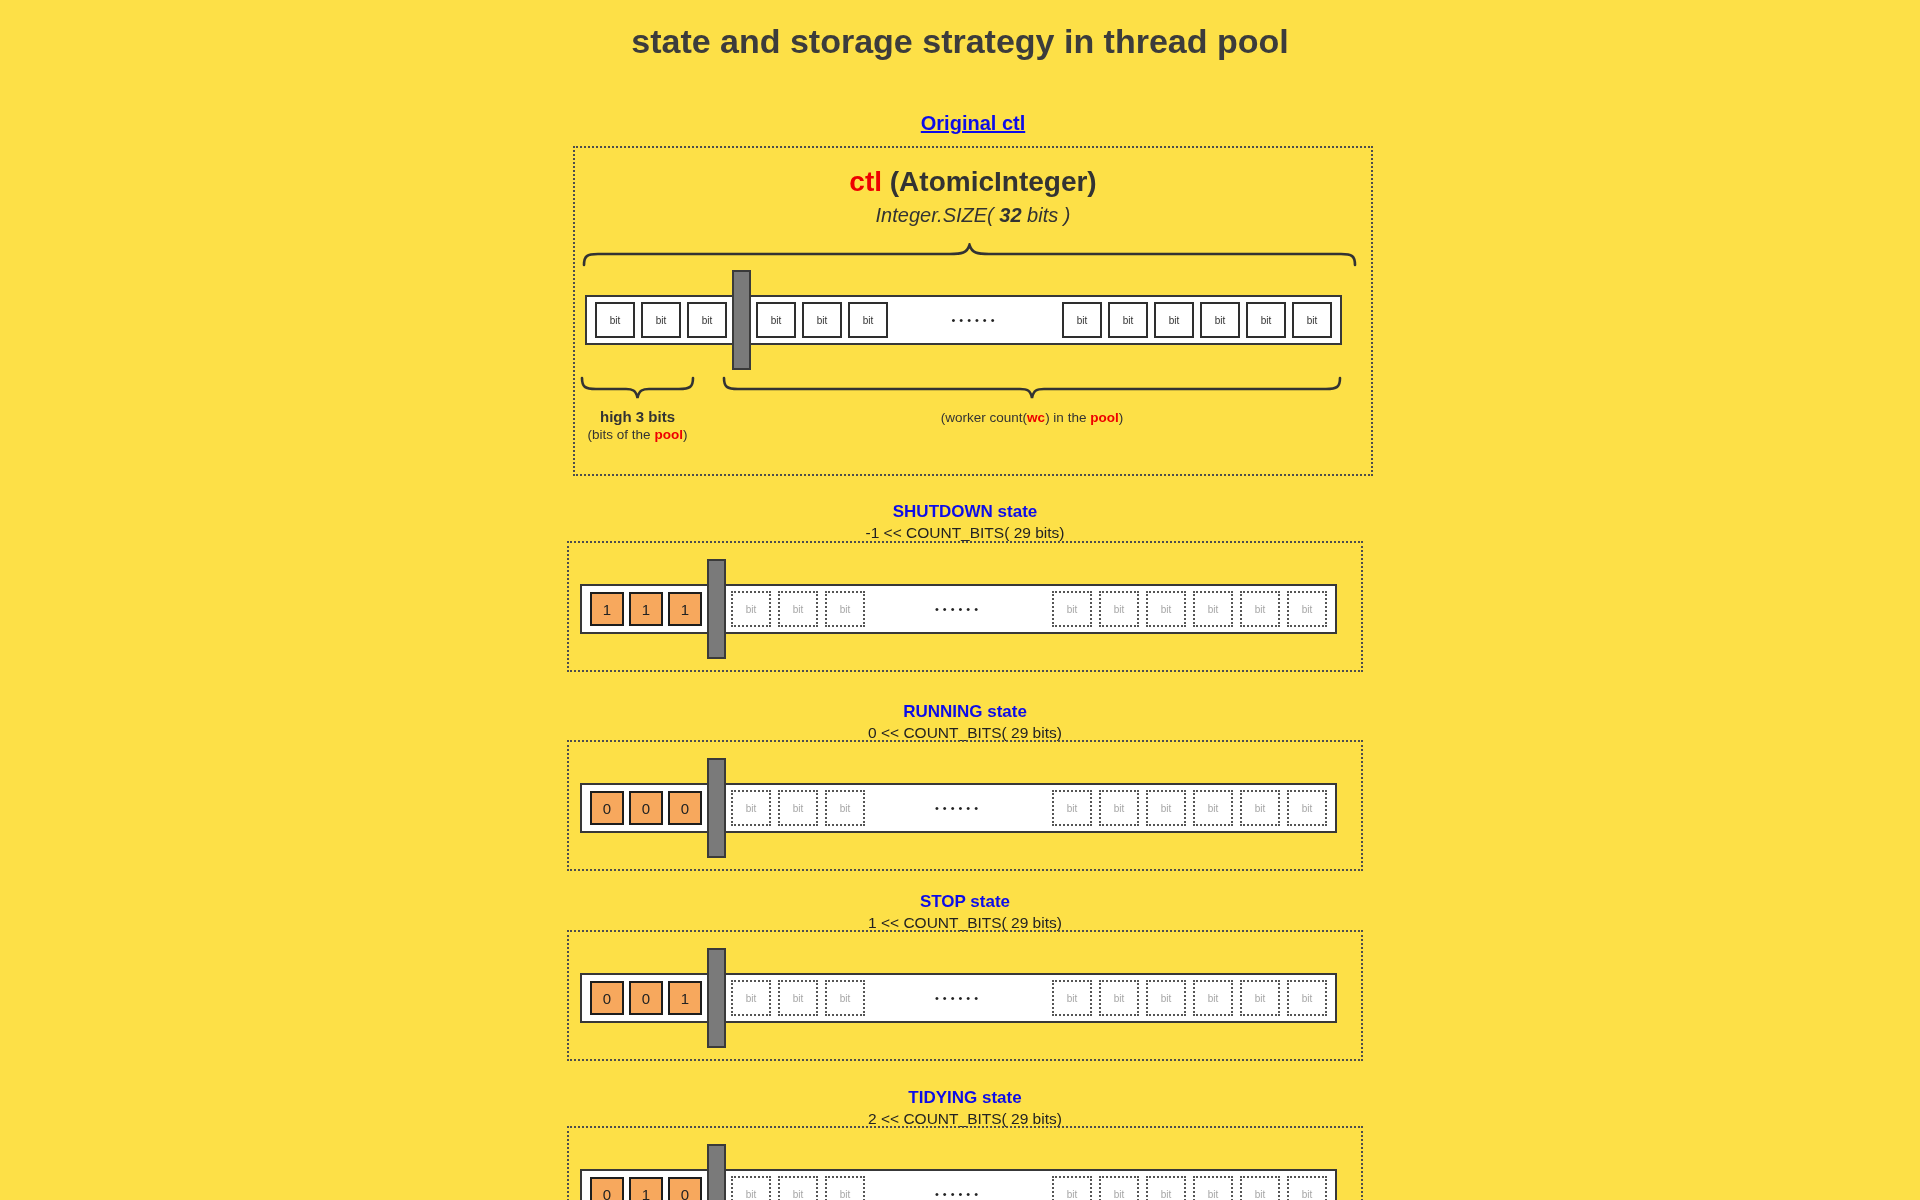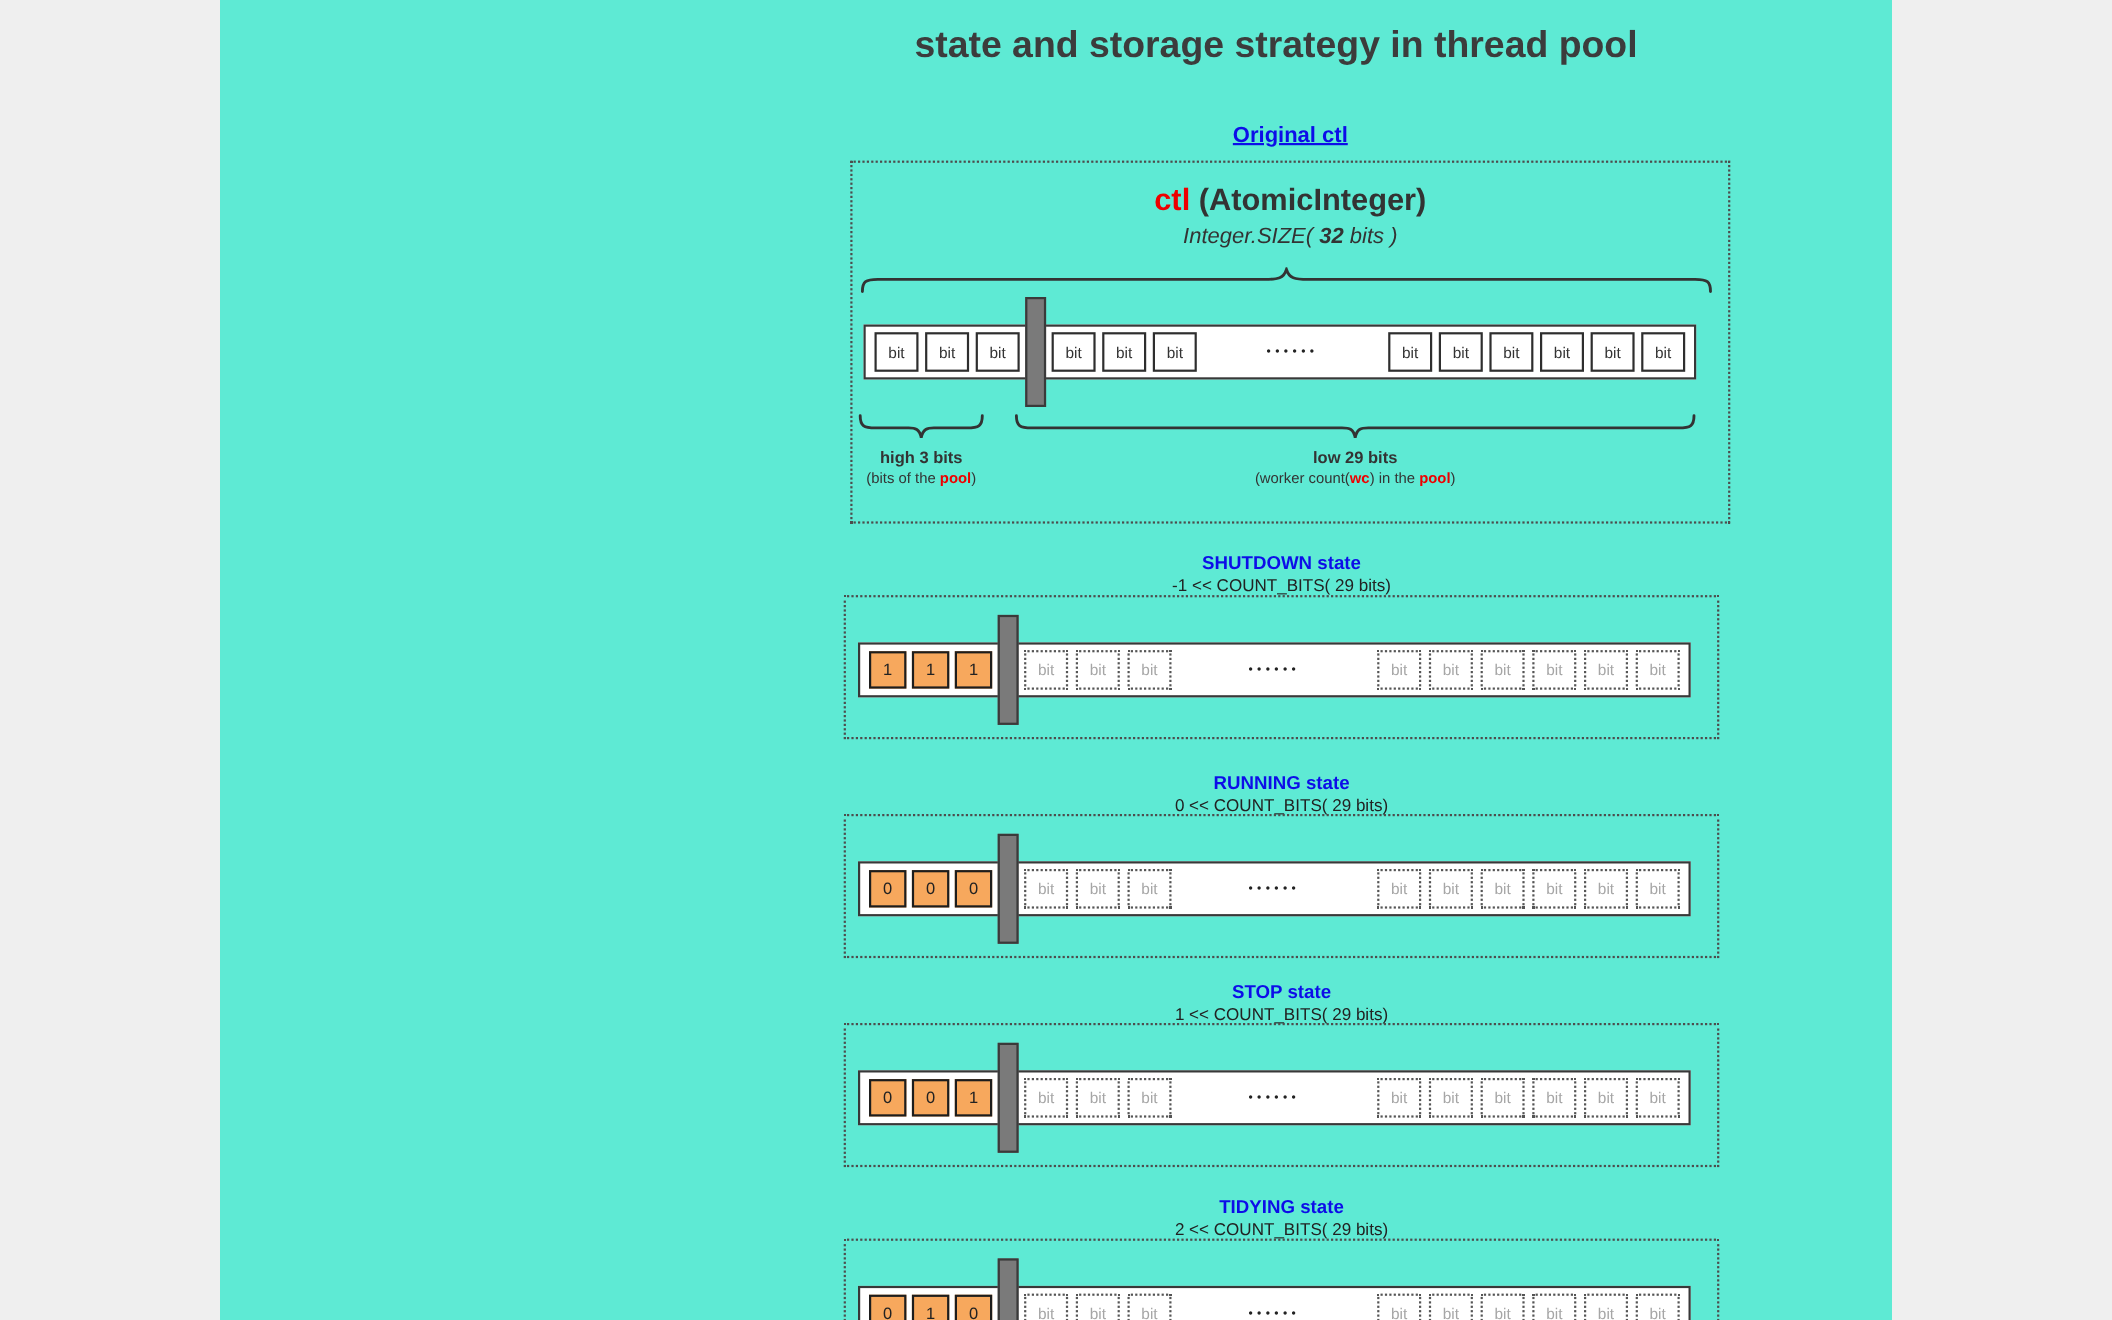--- a/index.html
+++ b/index.html
@@ -1,16 +1,16 @@
 <!DOCTYPE html>
 <html style="--blue: #0d0de8; --red: #ee0000; --orange: #f7a85d;"><head>
 <meta charset="utf-8">
 <style>
   html,body{margin:0;padding:0;background:#efefef;font-family:"Liberation Sans","DejaVu Sans",sans-serif;}
-  .screen{position:relative;width:1520px;height:1200px;overflow:hidden;background:#5eead4;margin:0 auto;}
+  .screen{position:relative;width:1920px;height:1200px;overflow:hidden;background:#fde047;margin:0 auto;}
 
   .page-title{position:absolute;top:22px;left:0;width:1920px;text-align:center;
     font-size:34px;font-weight:800;color:#3c3c3c;letter-spacing:0px;}
 
   .sec-label{position:absolute;text-align:center;font-weight:700;text-decoration:underline;}
   .blue{color:var(--blue,#0d0de8);}
   .red{color:var(--red,#ee0000);font-weight:700;}
   .bold{font-weight:700;}
 
   .dotted-box{position:absolute;border:2px dotted #4d4d4d;box-sizing:border-box;}
@@ -26,21 +26,21 @@
   .brace{position:absolute;}
   .brace path{fill:none;stroke:#333;stroke-width:2.6;stroke-linecap:round;}
 
   
   .bitrow{position:absolute;display:flex;align-items:center;box-sizing:border-box;
     background:#ffffff;border:2px solid #383838;height:50px;padding:0 8px;overflow:visible;}
   .cells{display:flex;align-items:center;flex-shrink:0;}
   .bitrow .gap6{gap:6px;} .bitrow .gap5{gap:5px;} .bitrow .gap7{gap:7px;}
   .bitcell{display:flex;align-items:center;justify-content:center;box-sizing:border-box;
     width:40px;height:36px;background:#fff;border:2px solid #2e2e2e;
-    font-size:14px;color:#333;}
+    font-size:10px;color:#333;}
   .bitcell.ghost{border:2px dotted #555;color:#a6a6a6;background:transparent;}
   .bitcell.orange{width:34px;height:34px;background:var(--orange,#f7a85d);
     border:2px solid #1d1d1d;color:#222;font-size:15px;}
   .divider{flex-shrink:0;width:19px;height:100px;background:#7a7a7a;
     border:2px solid #3a3a3a;box-sizing:border-box;z-index:2;margin:0 5px;}
   .dots{flex:1;text-align:center;font-size:11px;letter-spacing:4px;color:#222;}
 
   
   .brace-label{position:absolute;text-align:center;color:#333;}
   .brace-label .l1{font-size:15px;font-weight:700;}
@@ -104,21 +104,20 @@
       <path d="M 2 2 C 2 11, 5 13, 16 13 L 298 13 C 305 13, 308.5 14, 310 22 C 311.5 14, 315 13, 322 13 L 604 13 C 615 13, 618 11, 618 2"></path>
     </svg>
 
     <div class="brace-label" style="left:0px;top:260px;width:125px;">
       <div class="l1">high 3 bits</div>
       <div class="l2">
         <span>(bits of the </span><span class="red">pool</span><span>)</span>
       </div>
     </div>
     <div class="brace-label" style="left:147px;top:260px;width:620px;">
-      <div class="l1">low 29 bits</div>
       <div class="l2">
         <span>(worker count(</span><span class="red">wc</span><span>) in the </span><span class="red">pool</span><span>)</span>
       </div>
     </div>
   </div>
 
   <div class="state-head" style="top:502px;">
     <div class="name">SHUTDOWN state</div>
     <div class="formula">-1 &lt;&lt; COUNT_BITS( 29 bits)</div>
   </div>

